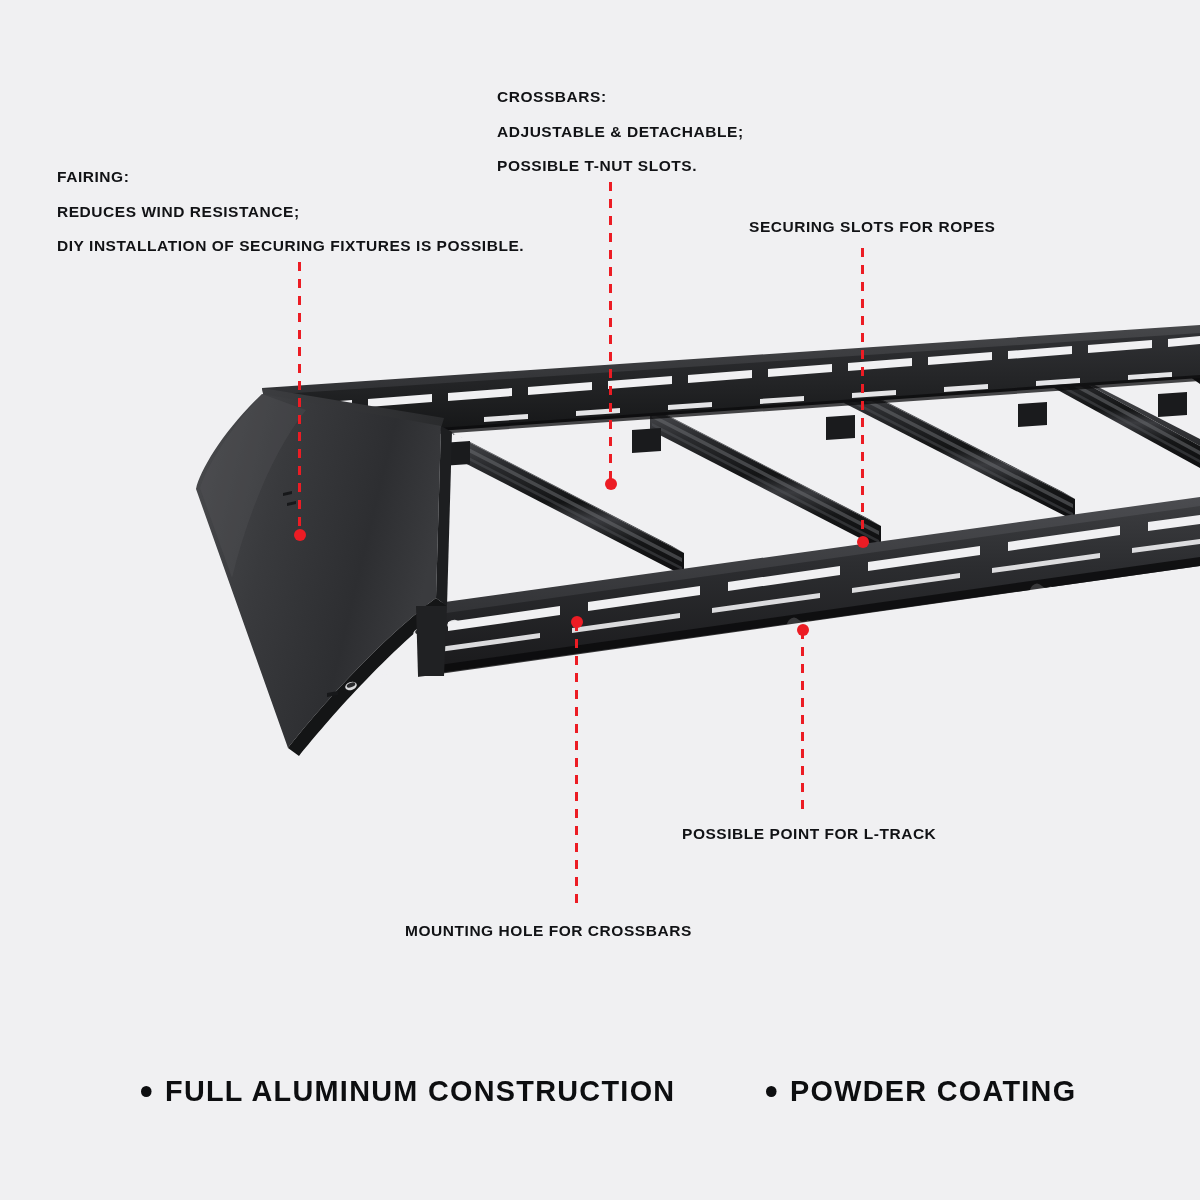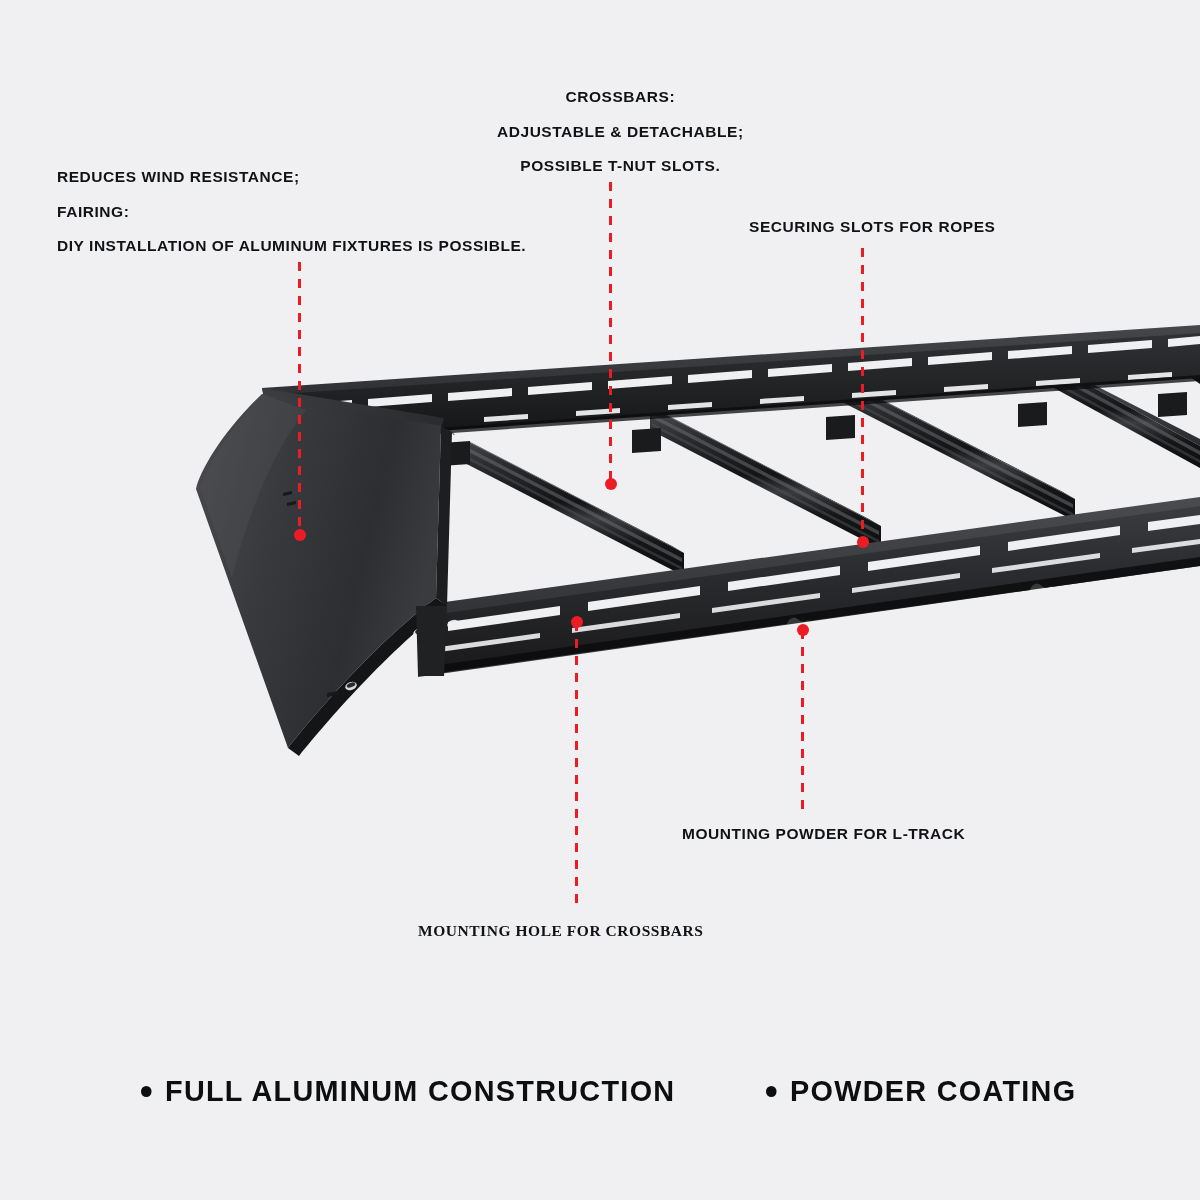--- a/index.html
+++ b/index.html
@@ -280,40 +280,40 @@
         <ellipse cx="351" cy="685" rx="4.5" ry="2.2" transform="rotate(-20 351 685)"></ellipse>
       </g>
     </g>
 
     <g>
       <path d="M416,606 L447,606 L444,676 L418,676 Z" fill="#202123"></path>
     </g>
   </svg>
 
   <div class="callout" style="left:57px;top:169px;">
+    <span class="ln">FAIRING:</span>
     <span class="ln">REDUCES WIND RESISTANCE;</span>
-    <span class="ln">FAIRING:</span>
-    <span class="ln">DIY INSTALLATION OF ALUMINUM FIXTURES IS POSSIBLE.</span>
-  </div>
-
-  <div class="callout" style="left:497px;top:89px;text-align:center;">
+    <span class="ln">DIY INSTALLATION OF SECURING FIXTURES IS POSSIBLE.</span>
+  </div>
+
+  <div class="callout" style="left:497px;top:89px;">
     <span class="ln">CROSSBARS:</span>
     <span class="ln">ADJUSTABLE &amp; DETACHABLE;</span>
     <span class="ln">POSSIBLE T-NUT SLOTS.</span>
   </div>
 
   <div class="callout" style="left:749px;top:219px;">
     <span class="ln">SECURING SLOTS FOR ROPES</span>
   </div>
 
   <div class="callout" style="left:682px;top:826px;">
-    <span class="ln">MOUNTING POWDER FOR L-TRACK</span>
-  </div>
-
-  <div class="callout" style="left:418px;top:923px;font-family:Liberation Serif, serif;">
+    <span class="ln">POSSIBLE POINT FOR L-TRACK</span>
+  </div>
+
+  <div class="callout" style="left:405px;top:923px;">
     <span class="ln">MOUNTING HOLE FOR CROSSBARS</span>
   </div>
 
   <div class="leader down" style="left:298px;top:262px;height:273px;">
     <span class="dash"></span>
     <span class="enddot"></span>
   </div>
 
   <div class="leader down" style="left:609px;top:182px;height:302px;">
     <span class="dash"></span>

